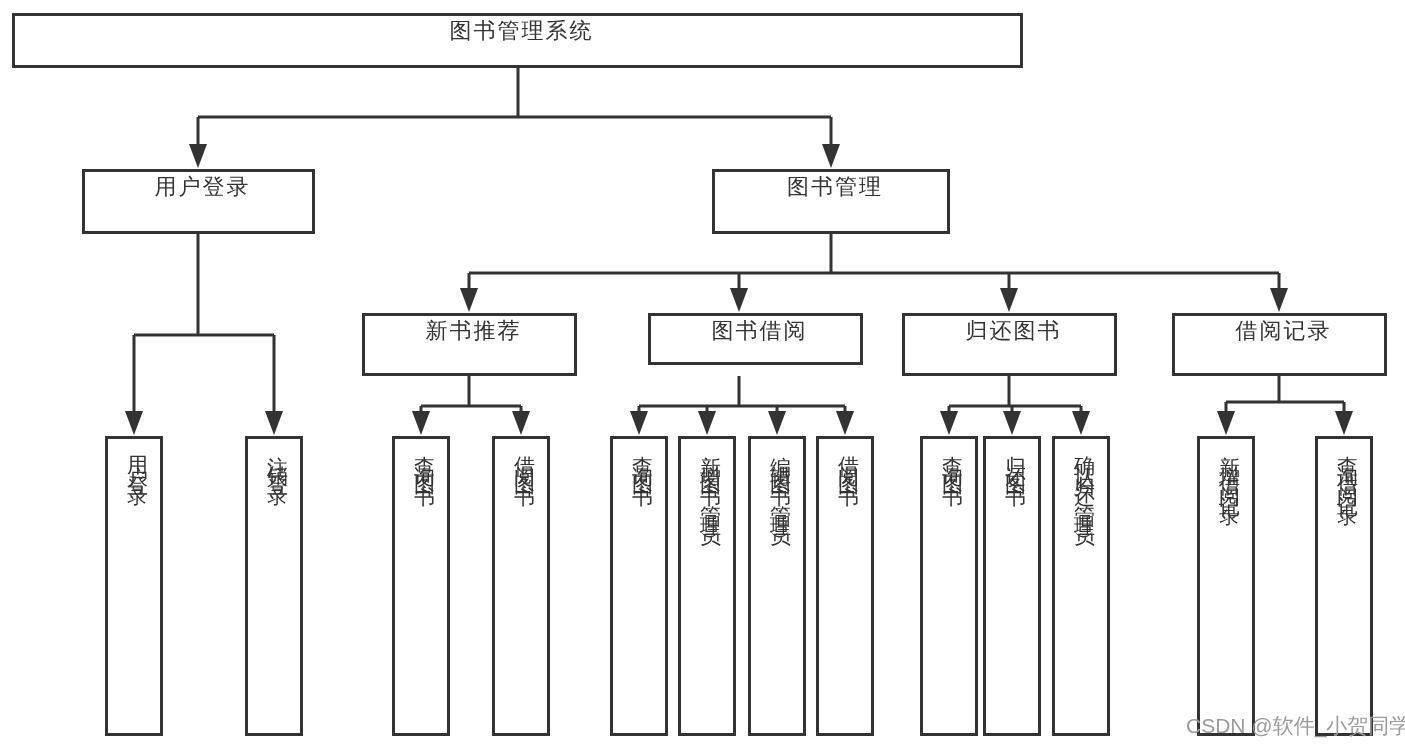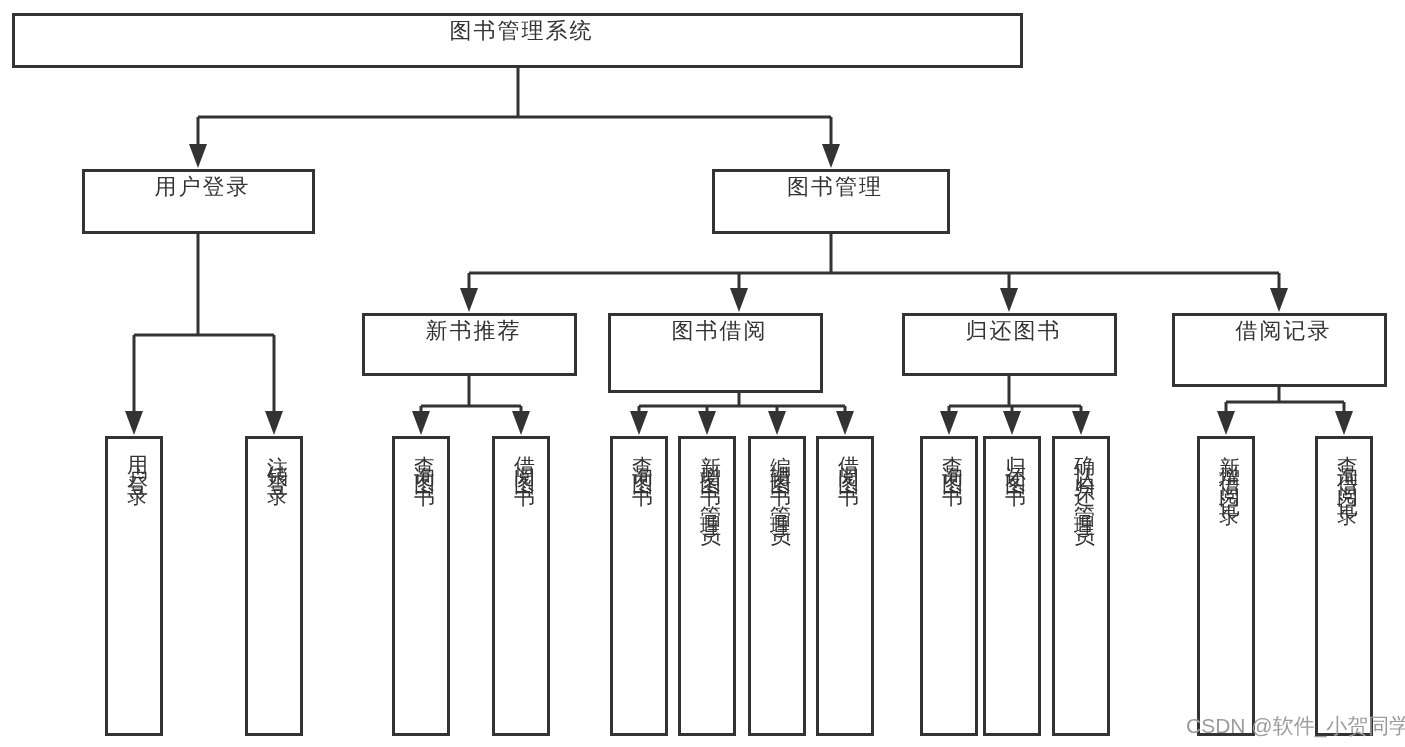--- a/index.html
+++ b/index.html
@@ -88,27 +88,27 @@
   <div class="box h" style="left:82px;top:169px;width:233px;height:65px">
     <span>用户登录</span>
   </div>
   <div class="box h" style="left:362px;top:313px;width:215px;height:63px">
     <span>新书推荐</span>
   </div>
 
   <div class="box h" style="left:712px;top:169px;width:238px;height:65px">
     <span>图书管理</span>
   </div>
-  <div class="box h" style="left:608px;top:313px;width:215px;height:80px">
+  <div class="box h" style="left:648px;top:313px;width:215px;height:52px">
     <span>图书借阅</span>
   </div>
   <div class="box h" style="left:902px;top:313px;width:215px;height:63px">
     <span>归还图书</span>
   </div>
-  <div class="box h" style="left:1172px;top:313px;width:215px;height:74px">
+  <div class="box h" style="left:1172px;top:313px;width:215px;height:63px">
     <span>借阅记录</span>
   </div>
 
   <div class="box v" style="left:105px;top:436px;width:58px;height:300px">
     <span>用户登录</span>
   </div>
   <div class="box v" style="left:245px;top:436px;width:58px;height:300px">
     <span>注销登录</span>
   </div>
 

